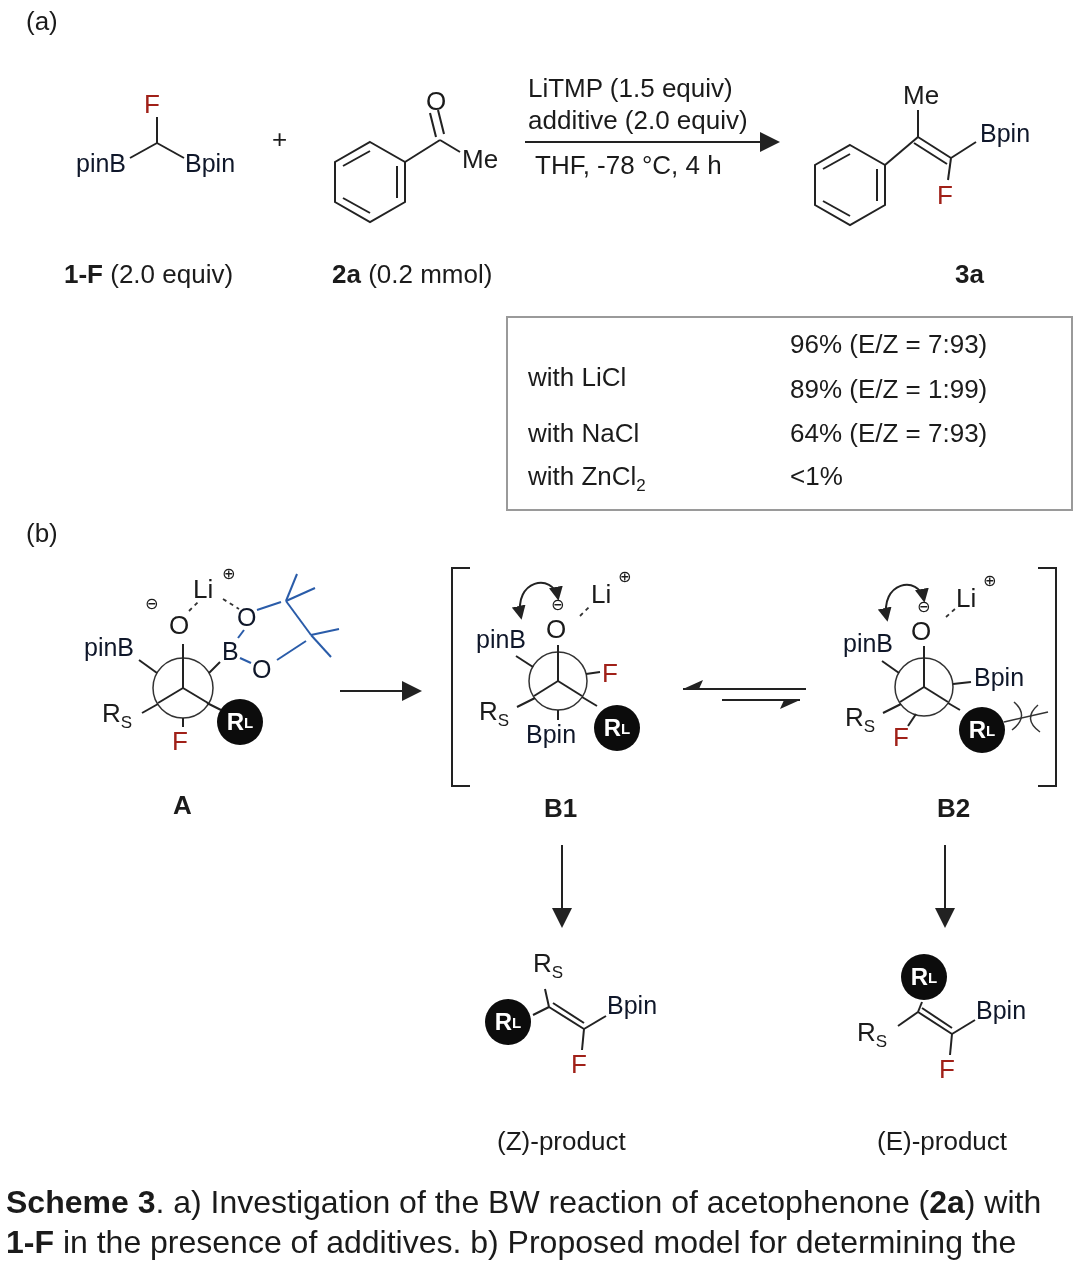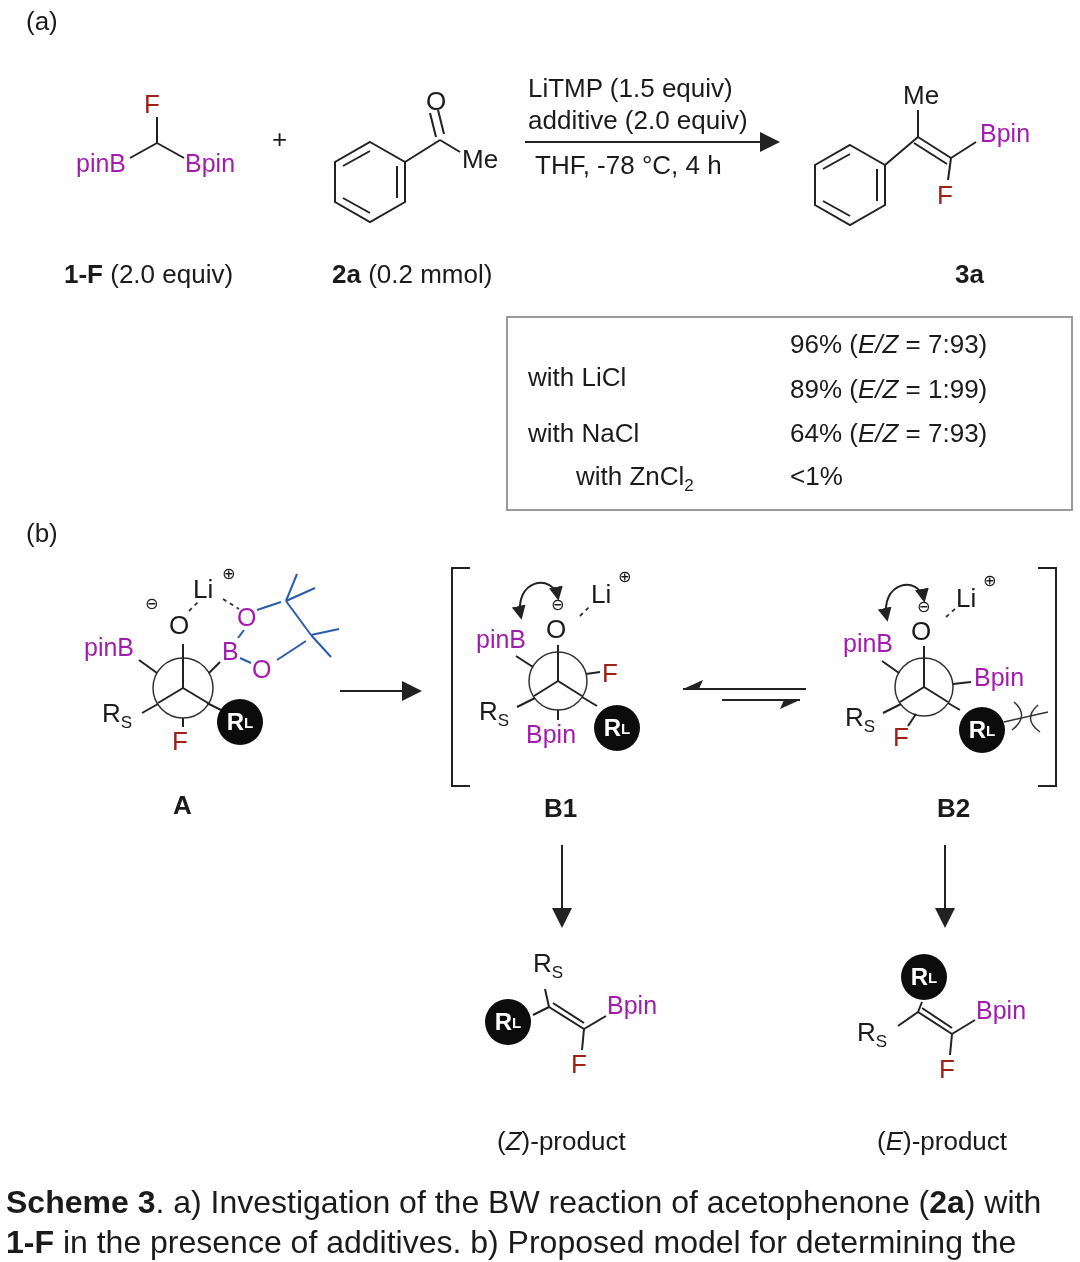--- a/index.html
+++ b/index.html
@@ -2,24 +2,24 @@
 <html><head>
 <meta charset="utf-8">
 <style>
   html,body{margin:0;padding:0;background:#ffffff;}
   #fig{position:relative;width:1080px;height:1262px;background:#fff;
        font-family:"Liberation Sans","DejaVu Sans",sans-serif;color:#1b1b1b;overflow:hidden;}
   svg{position:absolute;left:0;top:0;}
   .t{position:absolute;white-space:nowrap;font-size:26px;line-height:1.05;color:#1b1b1b;}
   .s25{font-size:25px;}
   .s16{font-size:16px;}
-  .blue{color:#a21caf;}
+  .blue{color:#0f172a;}
   .red{color:#A02018;}
   .b{font-weight:bold;}
-  .i{font-style:italic;}
+  .i{}
   .subin{font-size:17px;vertical-align:-6px;}
   .rl{position:absolute;width:46px;height:46px;border-radius:50%;background:#0c0c0c;color:#fff;
       display:flex;align-items:center;justify-content:center;font-weight:bold;font-size:24px;}
   .rl .subin{font-size:15px;vertical-align:-5px;}
   .tablebox{position:absolute;left:506px;top:316px;width:563px;height:191px;border:2px solid #9a9a9a;}
   .captionblk{position:absolute;left:6px;top:1182px;width:1065px;font-size:32px;line-height:40px;}
   .stroke{stroke:#222;stroke-width:2;fill:none;}
   .thin{stroke:#333;stroke-width:1.5;fill:none;}
   .bluel{stroke:#2A5CA9;stroke-width:2;fill:none;}
   .dash{stroke:#333;stroke-width:1.8;stroke-dasharray:4 4;fill:none;}
@@ -206,21 +206,21 @@
 
   <div class="tablebox"></div>
   <span class="t" style="left:790px;top:331px;"><span>96% (</span><span class="i">E/Z</span><span> = 7:93)</span></span>
 
   <span class="t" style="left:528px;top:356px;margin-top:8px;"><span>with LiCl</span><span class="subin"></span></span>
   <span class="t" style="left:790px;top:376px;"><span>89% (</span><span class="i">E/Z</span><span> = 1:99)</span></span>
 
   <span class="t" style="left:528px;top:420px;"><span>with NaCl</span><span class="subin"></span></span>
   <span class="t" style="left:790px;top:420px;"><span>64% (</span><span class="i">E/Z</span><span> = 7:93)</span></span>
 
-  <span class="t" style="left:528px;top:463px;margin-left:48px;"><span>with ZnCl</span><span class="subin">2</span></span>
+  <span class="t" style="left:528px;top:463px;"><span>with ZnCl</span><span class="subin">2</span></span>
   <span class="t" style="left:790px;top:463px;"><span>&lt;1%</span><span class="i"></span><span></span></span>
 
   <span class="t" style="left:26px;top:520px;">(b)</span>
 
   <span class="t" style="left:193px;top:576px;">Li</span>
   <span class="t s16" style="left:222px;top:566px;">⊕</span>
   <span class="t s16" style="left:145px;top:596px;">⊖</span>
   <span class="t" style="left:169px;top:612px;">O</span>
   <span class="t blue s25" style="left:84px;top:634px;">pinB</span>
   <span class="t blue s25" style="left:222px;top:638px;">B</span>

